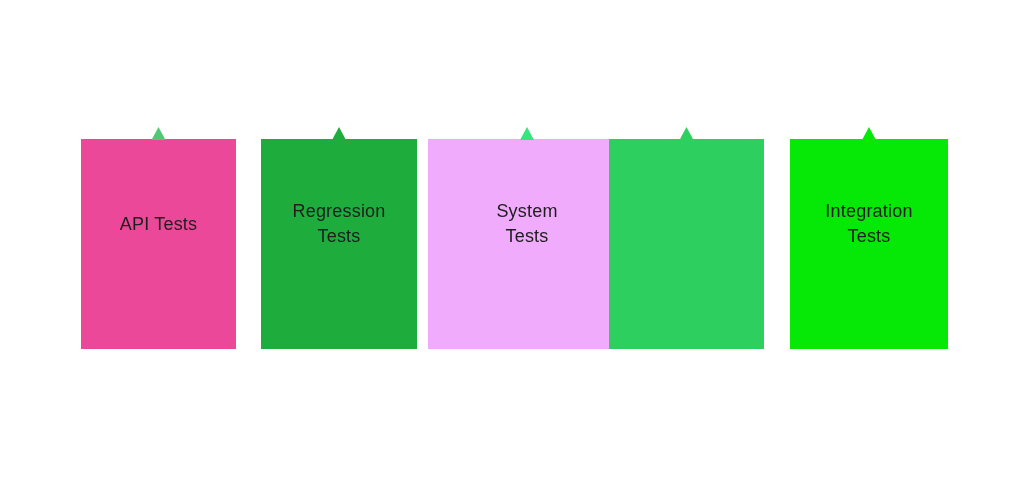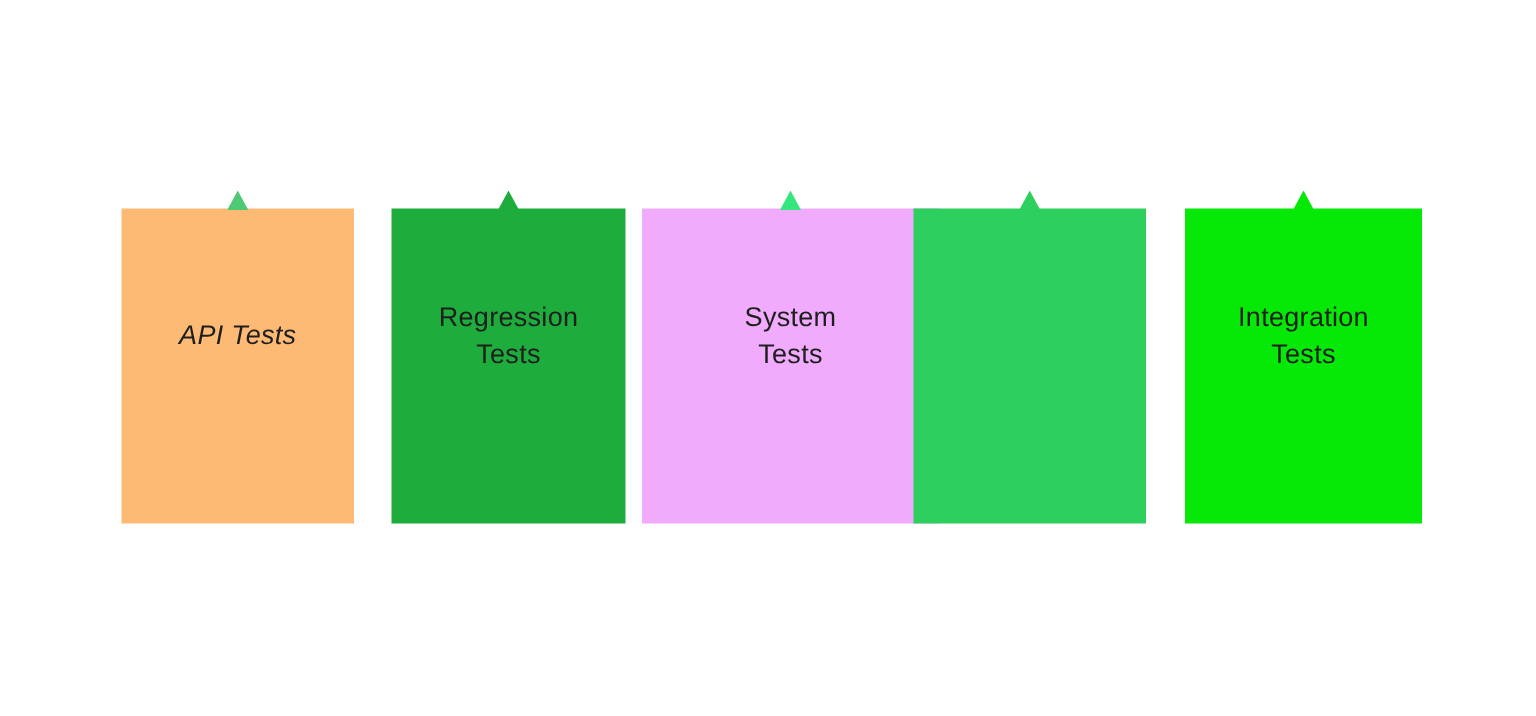--- a/index.html
+++ b/index.html
@@ -40,21 +40,21 @@
     line-height: 25px;
     letter-spacing: 0.2px;
     white-space: pre-line;
   }
 </style>
 </head>
 <body>
 
 <div class="canvas" style="background-color: rgb(255, 255, 255); color: rgb(30, 30, 30);">
 
-  <div class="box box-1" style="background-color: #fdba74; font-style: italic;">
+  <div class="box box-1" style="background-color: #ec4899;">
     <div class="arrow" style="background-color: rgb(79, 201, 115);"></div>
     <div class="label">API Tests</div>
   </div>
 
   <div class="box box-2" style="background-color: rgb(30, 173, 60);">
     <div class="arrow" style="background-color: rgb(30, 173, 60);"></div>
     <div class="label">Regression
 Tests</div>
   </div>
 

